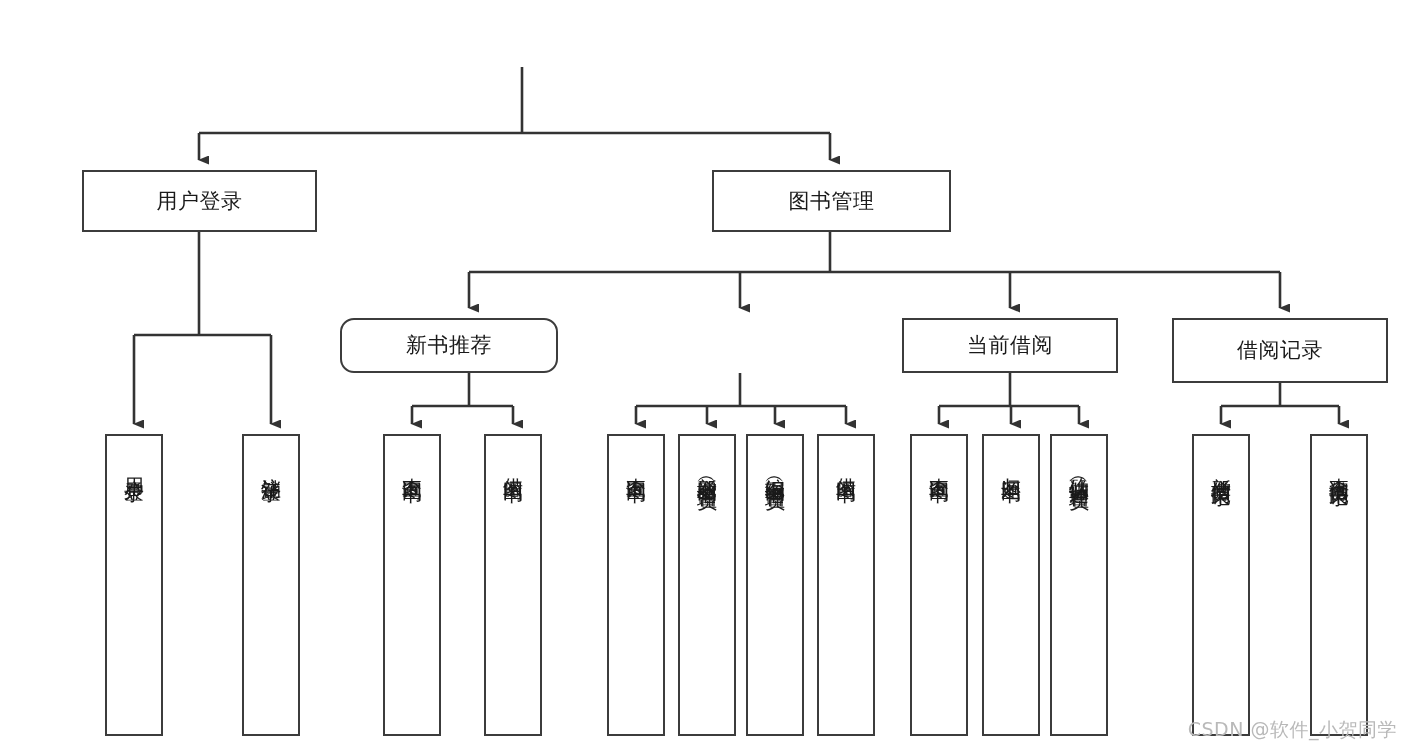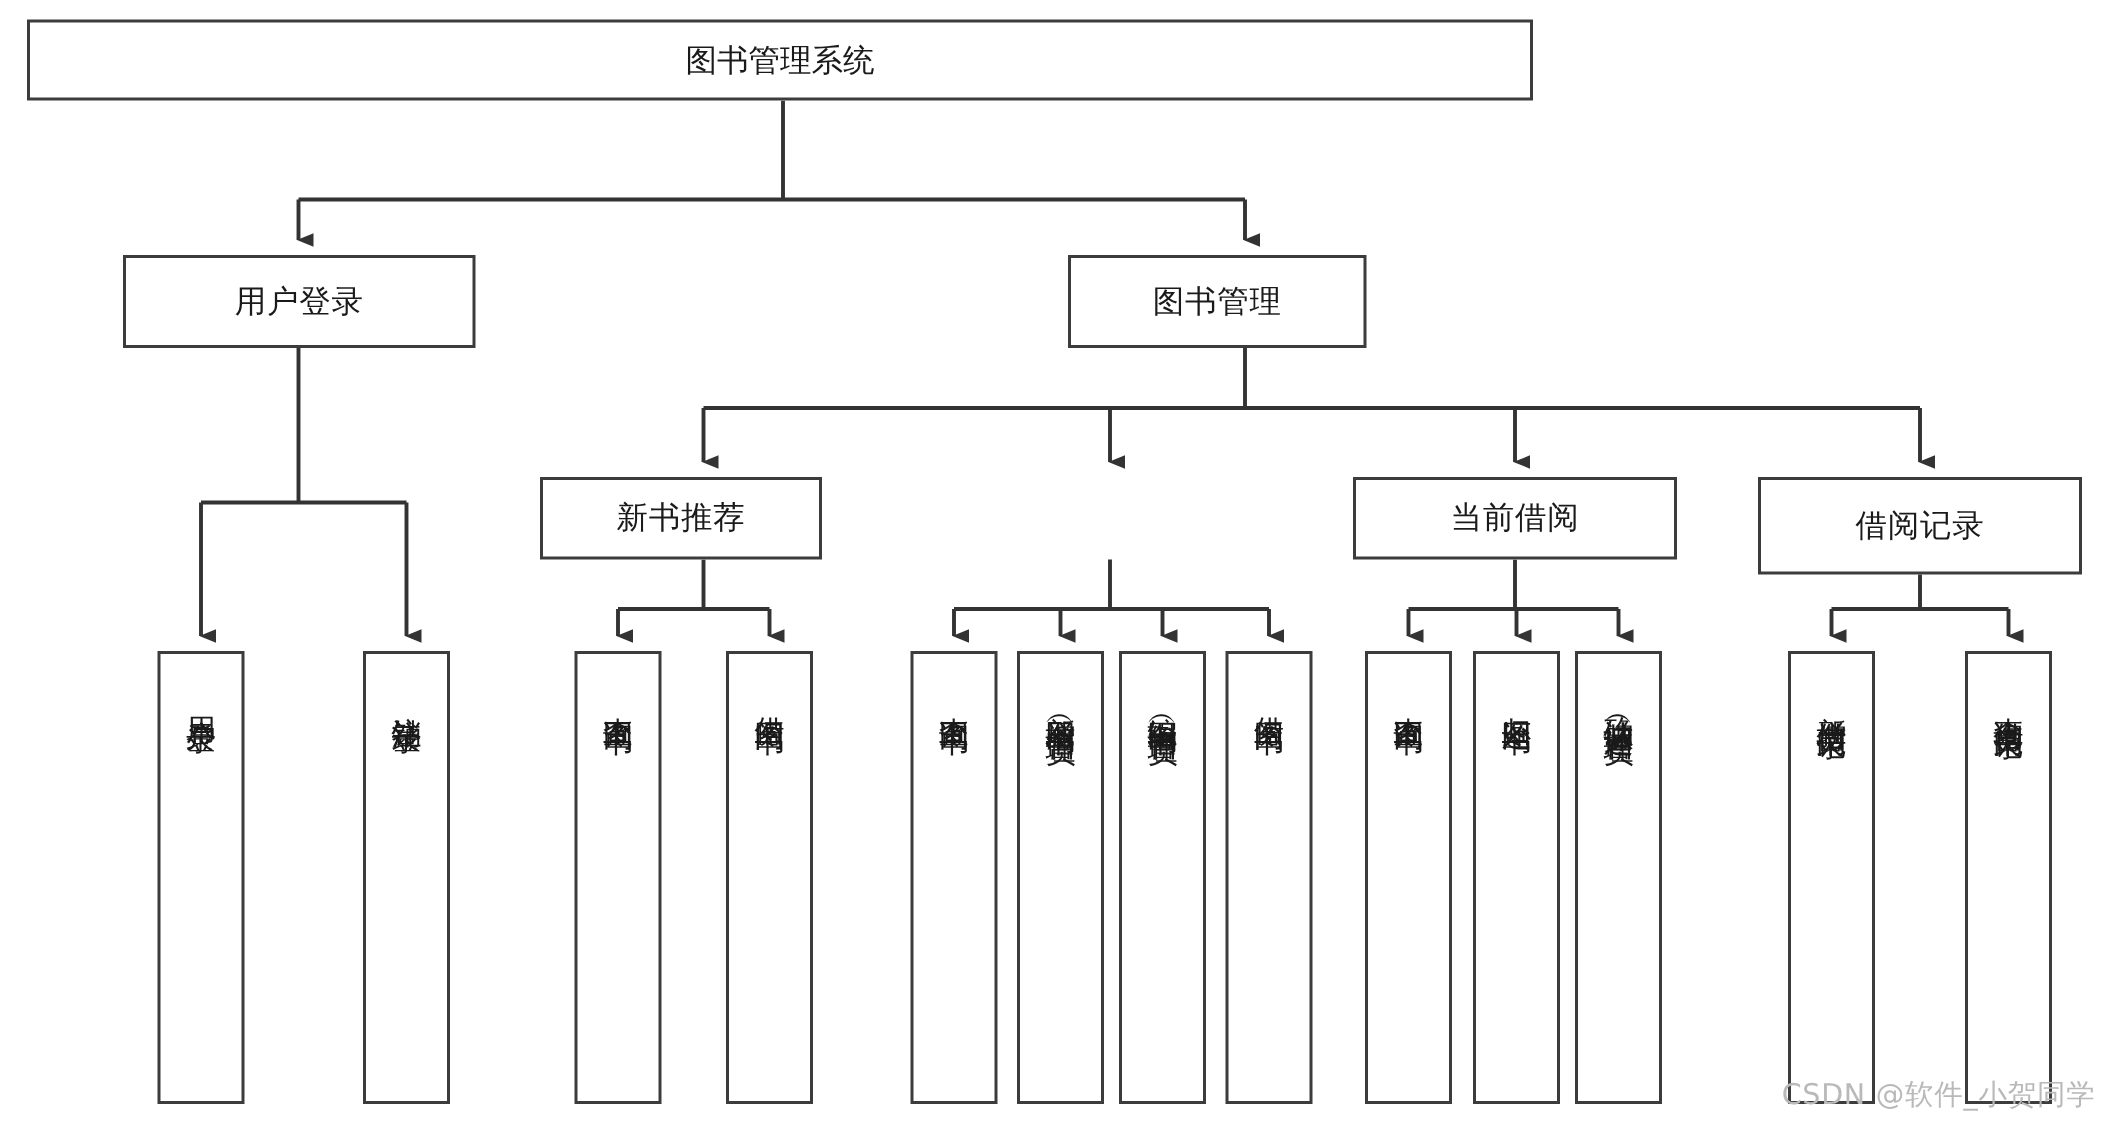--- a/index.html
+++ b/index.html
@@ -120,32 +120,29 @@
       <path d="M1011,406 L1011,424" marker-end="url(#arrowhead)"></path>
       <path d="M1079,406 L1079,424" marker-end="url(#arrowhead)"></path>
 
       <path d="M1280,373 L1280,406"></path>
       <path d="M1221,406 L1339,406"></path>
       <path d="M1221,406 L1221,424" marker-end="url(#arrowhead)"></path>
       <path d="M1339,406 L1339,424" marker-end="url(#arrowhead)"></path>
     </g>
   </svg>
 
-  <div class="node root" style="left:18px; top:13px; width:1004px; height:54px;">
-    <span>图书管理系统</span>
-  </div>
 
   <div class="node horizontal" style="left:82px; top:170px; width:235px; height:62px;">
     <span>用户登录</span>
   </div>
-  <div class="node horizontal" style="left:712px; top:170px; width:199px; height:62px;">
+  <div class="node horizontal" style="left:712px; top:170px; width:239px; height:62px;">
     <span>图书管理</span>
   </div>
 
-  <div class="node horizontal" style="left:360px; top:318px; width:188px; height:55px;">
+  <div class="node horizontal" style="left:340px; top:318px; width:218px; height:55px;border-radius:14px;">
     <span>新书推荐</span>
   </div>
   <div class="node horizontal" style="left:902px; top:318px; width:216px; height:55px;align-items:center;">
     <span>当前借阅</span>
   </div>
   <div class="node horizontal" style="left:1172px; top:318px; width:216px; height:65px;">
     <span>借阅记录</span>
   </div>
 
   <div class="node leaf" style="left:105px; top:434px; width:58px; height:302px;">

